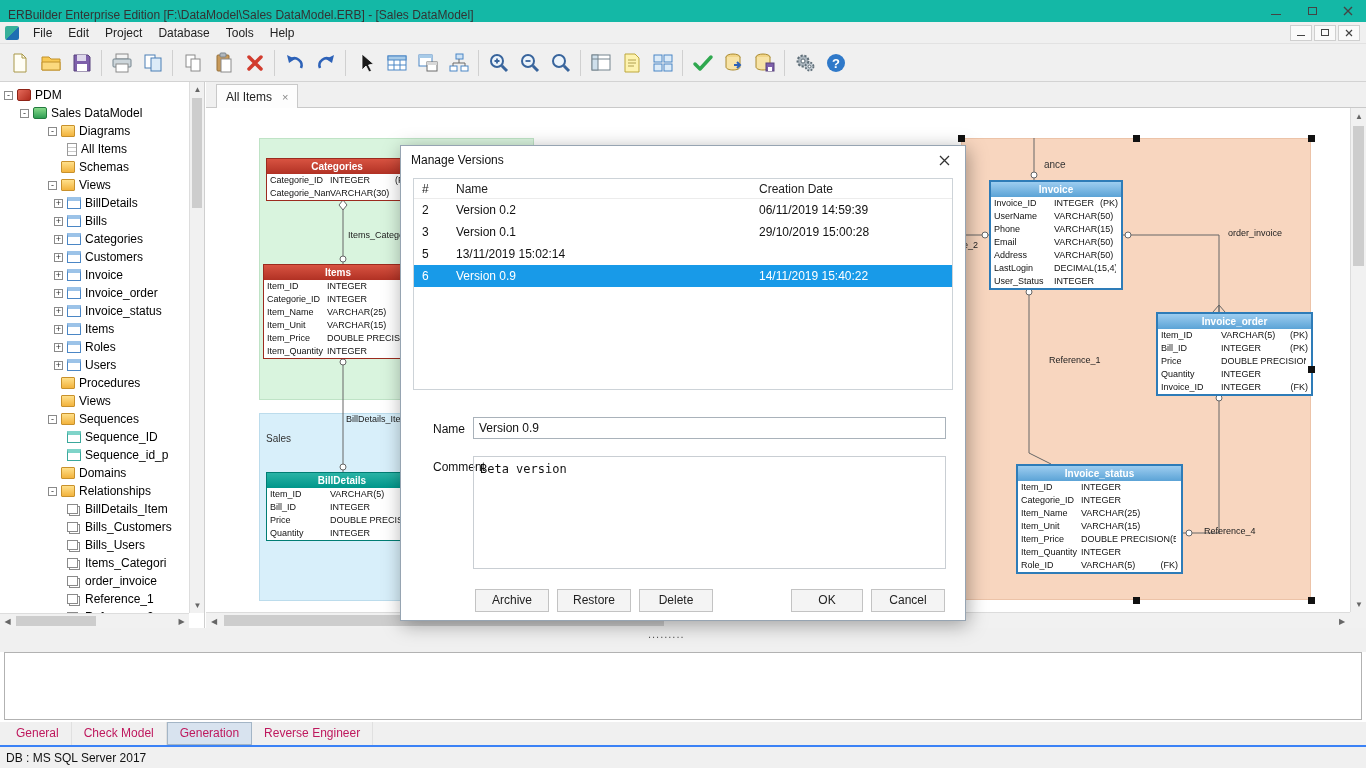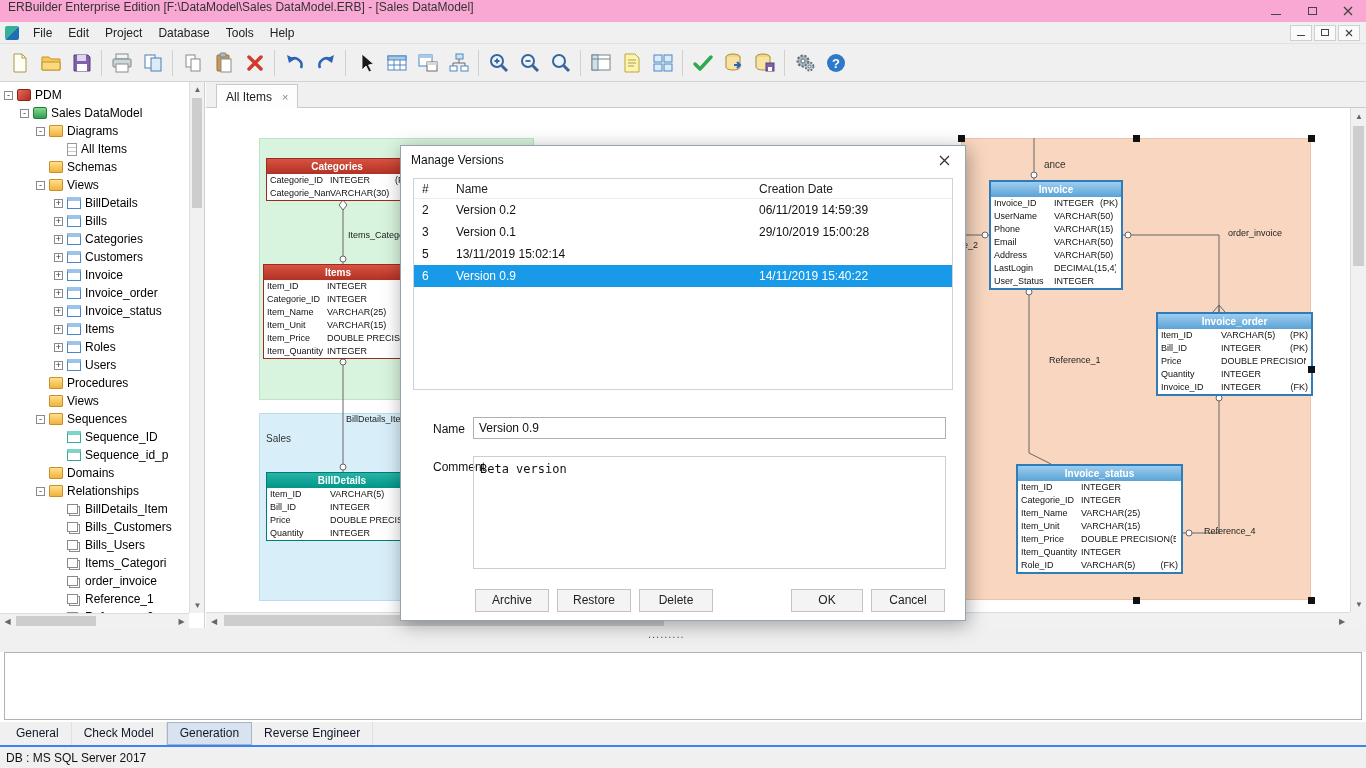--- a/index.html
+++ b/index.html
@@ -1,19 +1,19 @@
 <!DOCTYPE html>
 <html><head>
 <meta charset="utf-8">
 <style>
   *{box-sizing:border-box;margin:0;padding:0}
   html,body{width:1366px;height:768px;overflow:hidden;font-family:"Liberation Sans","DejaVu Sans",sans-serif;background:#fff;position:relative}
 
   
-  .titlebar{height:22px;background:#f9a8d4;display:flex;align-items:flex-start;font-size:12px;color:#333}
+  .titlebar{height:22px;background:#14b8a6;display:flex;align-items:flex-end;font-size:12px;color:#333}
   .title-text{padding-left:8px;white-space:nowrap}
   .win-controls{margin-left:auto;display:flex;height:100%}
   .wbtn{width:36px;display:flex;align-items:center;justify-content:center;color:#444}
   .glyph-min{width:10px;border-top:1.5px solid #444;margin-top:6px}
   .glyph-max{width:9px;height:8px;border:1.2px solid #444}
 
   
   .menubar{height:22px;background:#f0f0f0;display:flex;align-items:center;font-size:12px;color:#222;border-bottom:1px solid #e2e2e2}
   .app-icon{width:14px;height:14px;margin:0 6px 0 5px;background:linear-gradient(135deg,#37b09a 0 50%,#1f6fb2 50% 100%);border-radius:2px;flex:none}
   .menu-items{display:flex;height:100%;align-items:flex-start}
@@ -30,21 +30,21 @@
 
   
   .main{position:absolute;top:82px;left:0;width:1366px;height:546px}
 
   
   .tree-panel{position:absolute;left:0;top:0;width:205px;height:546px;background:#fff;border-right:1px solid #cfcfcf}
   .tree{position:absolute;left:0;top:0;right:15px;bottom:15px;overflow:hidden;font-size:12px;color:#000;padding-top:4px}
   .titem{height:18px;display:flex;align-items:center;white-space:nowrap;overflow:hidden}
   .titem[data-lvl="0"]{padding-left:4px}
   .titem[data-lvl="1"]{padding-left:20px}
-  .titem[data-lvl="2"]{padding-left:36px}
+  .titem[data-lvl="2"]{padding-left:48px}
   .titem[data-lvl="3"]{padding-left:54px}
   .exp{width:9px;height:9px;border:1px solid #8a8a8a;background:#fff;font-size:9px;line-height:7px;text-align:center;margin-right:4px;flex:none;color:#333}
   .titem[data-exp="none"] .exp{visibility:hidden}
   .titem[data-exp="plus"] .exp::before{content:"+"}
   .titem[data-exp="minus"] .exp::before{content:"-"}
   .ticon{width:14px;height:12px;margin-right:4px;flex:none}
   .ticon[data-icon="pdm"]{background:linear-gradient(135deg,#e46a5a,#b02c1e);border:1px solid #8e2317;border-radius:2px}
   .ticon[data-icon="model"]{background:linear-gradient(#86d98a,#2f9e53);border:1px solid #237a3e;border-radius:2px}
   .ticon[data-icon="folder"]{background:linear-gradient(#ffe08a,#f2b33d);border:1px solid #c8912c;border-radius:1px}
   .ticon[data-icon="page"]{width:10px;height:13px;background:#fff;border:1px solid #9a9a9a;background-image:repeating-linear-gradient(180deg,transparent 0 3px,#c9c9c9 3px 4px)}
@@ -119,21 +119,21 @@
   #btn-archive{left:74px;width:74px}
   #btn-restore{left:156px;width:74px}
   #btn-delete{left:238px;width:74px}
   #btn-ok{left:390px;width:72px}
   #btn-cancel{left:470px;width:74px}
 
   
   .splitter{position:absolute;top:628px;left:0;width:1366px;height:24px;background:#f0f0f0}
   .grip{position:absolute;left:648px;top:0px;color:#555;font-size:11px;letter-spacing:1px}
   .output{position:absolute;top:652px;left:4px;width:1358px;height:68px;background:#fff;border:1px solid #b2b2b2}
-  .btabs{position:absolute;top:722px;left:0;width:1366px;height:23px;background:#f0f0f0;display:flex;padding-left:4px;font-size:12px;color:#0f172a}
+  .btabs{position:absolute;top:722px;left:0;width:1366px;height:23px;background:#f0f0f0;display:flex;padding-left:4px;font-size:12px;color:#be185d}
   .btab{padding:0 12px;line-height:22px;border-right:1px solid #e0e0e0}
   .btab.active{background:#d8e3ef;border:1px solid #a3b5c6;line-height:20px}
   .statusbar{position:absolute;top:745px;left:0;width:1366px;height:23px;background:#f0f0f0;border-top:2px solid #3b82f6;display:flex;align-items:center;padding-left:6px;font-size:12px;color:#111}
 </style>
 </head>
 <body>
 
 <div class="titlebar">
   <span class="title-text">ERBuilder Enterprise Edition [F:\DataModel\Sales DataModel.ERB] - [Sales DataModel]</span>
   <div class="win-controls">

